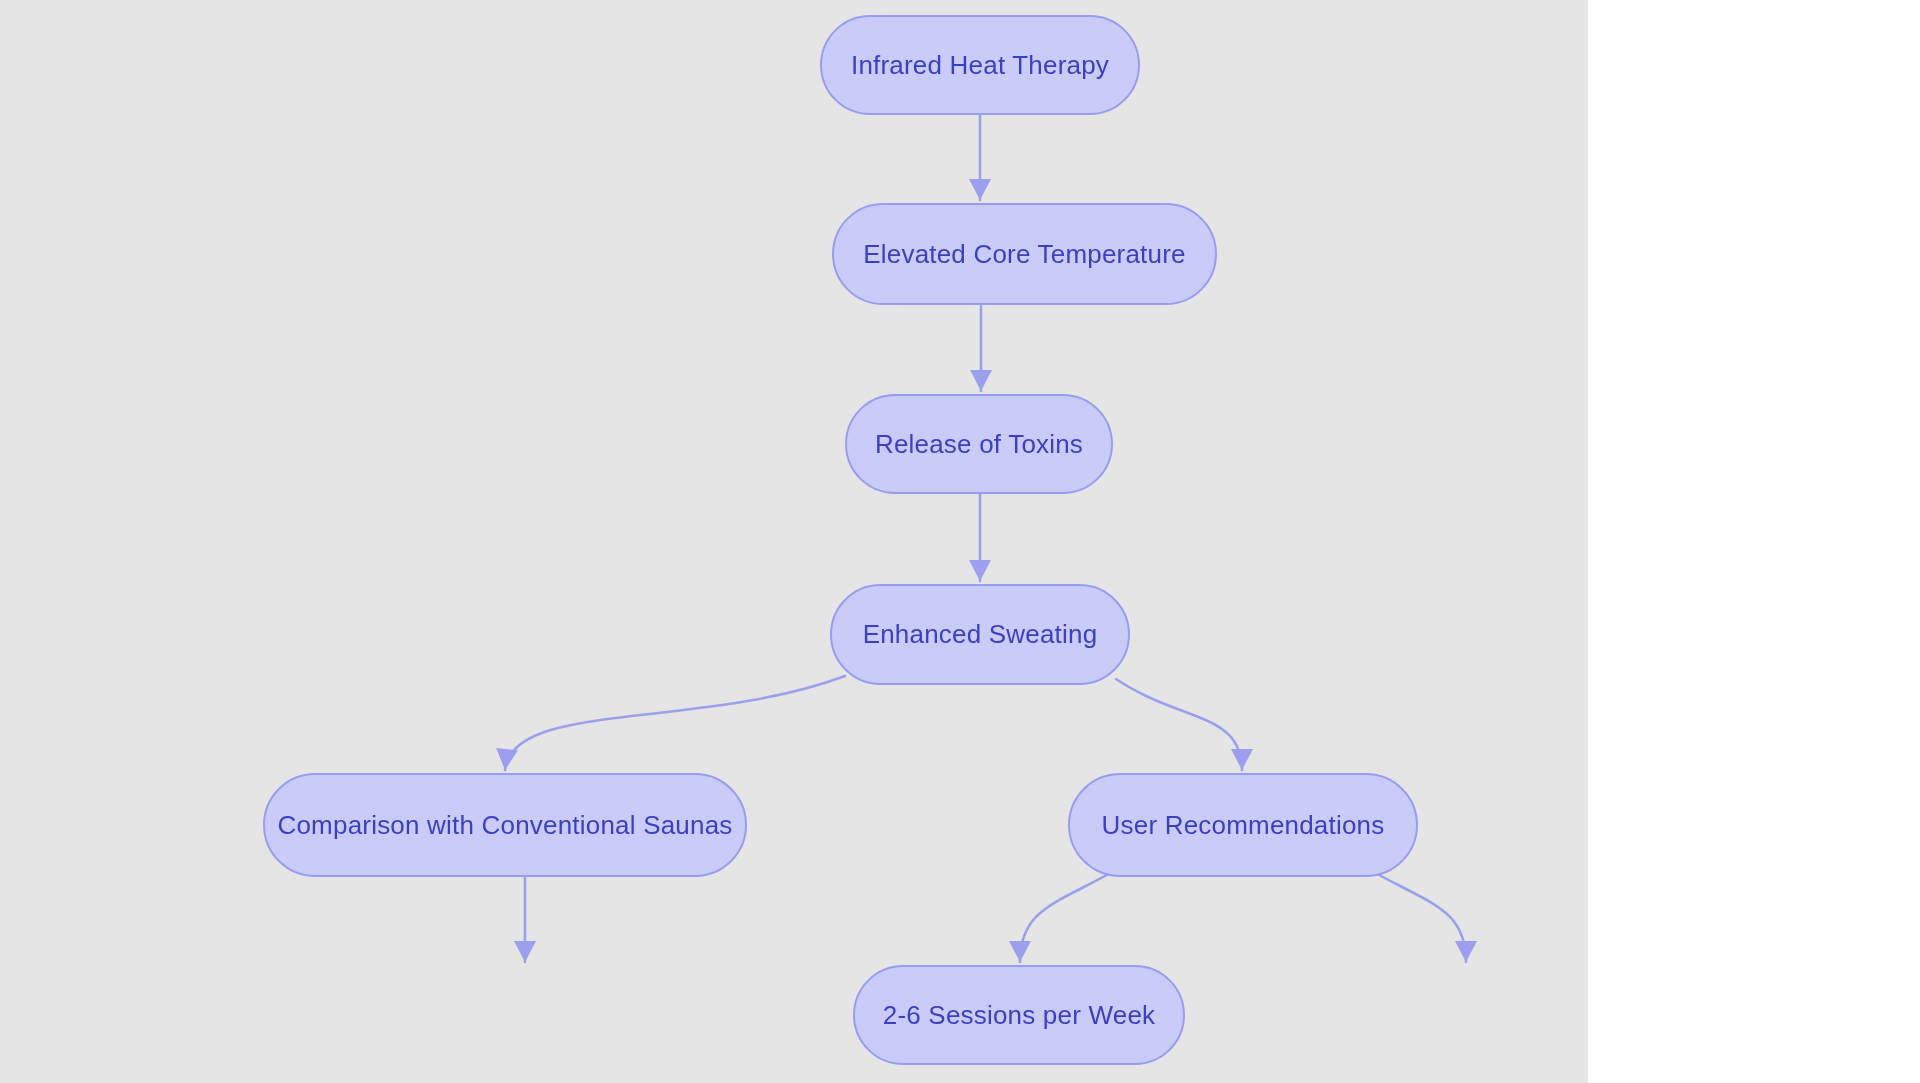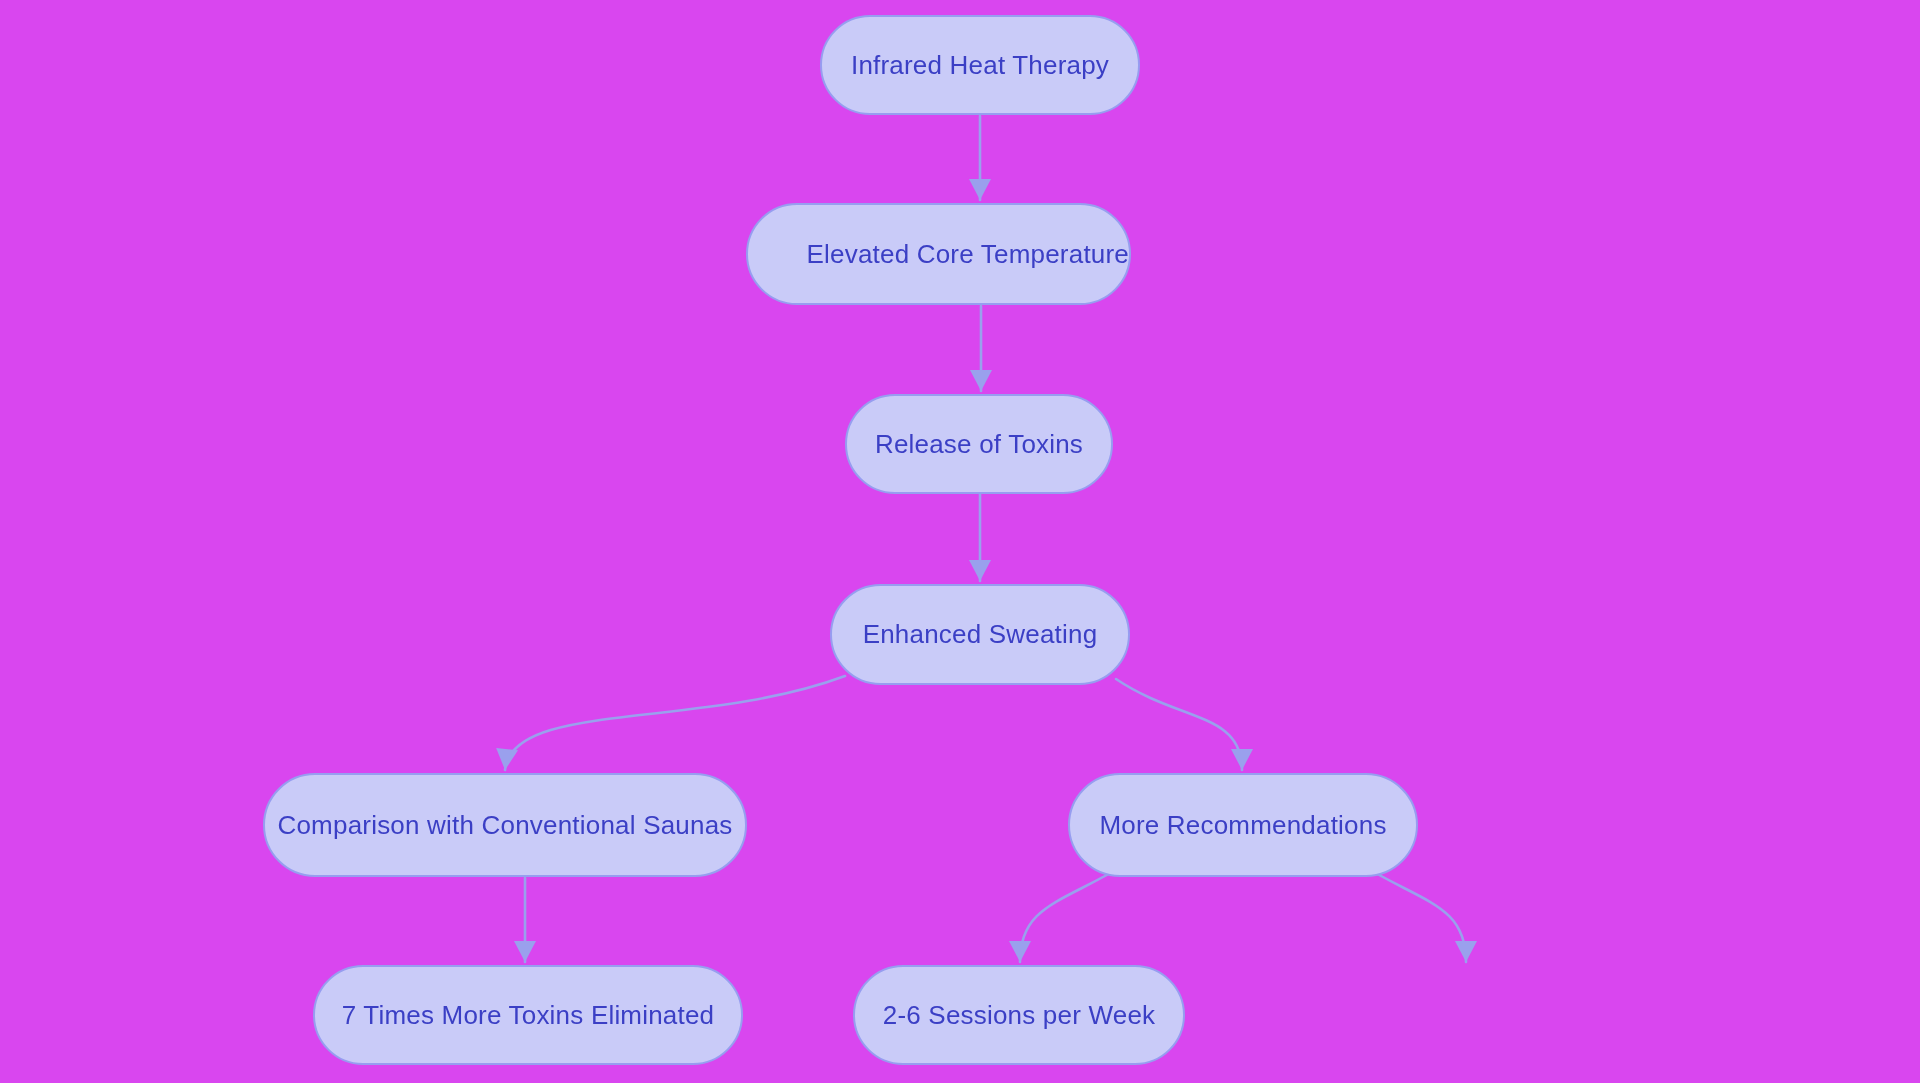--- a/index.html
+++ b/index.html
@@ -2,23 +2,23 @@
 <html><head>
 <meta charset="utf-8">
 <style>
   html, body {
     margin: 0;
     padding: 0;
     background: #ffffff;
   }
   .canvas {
     position: relative;
-    width: 1920px;
+    width: 1588px;
     height: 1083px;
-    background: #d946ef;
+    background: #e5e5e5;
     overflow: hidden;
     font-family: "Liberation Sans", "DejaVu Sans", sans-serif;
   }
   .edges {
     position: absolute;
     left: 0;
     top: 0;
     width: 1920px;
     height: 1083px;
   }
@@ -61,42 +61,39 @@
     <path class="edge" d="M 1116 679 C 1180 722 1242 712 1242 770" marker-end="url(#arrowhead)"></path>
     <path class="edge" d="M 525 878 L 525 962" marker-end="url(#arrowhead)"></path>
     <path class="edge" d="M 1126 864 C 1062 903 1020 905 1020 962" marker-end="url(#arrowhead)"></path>
     <path class="edge" d="M 1360 864 C 1424 903 1466 905 1466 962" marker-end="url(#arrowhead)"></path>
   </svg>
 
   <div class="node" style="left:820px; top:15px; width:320px; height:100px;">
     <span>Infrared Heat Therapy</span>
   </div>
 
-  <div class="node" style="left:746px; top:203px; width:385px; height:102px;justify-content:flex-end;">
+  <div class="node" style="left:832px; top:203px; width:385px; height:102px;">
     <span>Elevated Core Temperature</span>
   </div>
 
   <div class="node" style="left:830px; top:584px; width:300px; height:101px;">
     <span>Enhanced Sweating</span>
   </div>
 
   <div class="node" style="left:845px; top:394px; width:268px; height:100px;">
     <span>Release of Toxins</span>
   </div>
 
   <div class="node" style="left:263px; top:773px; width:484px; height:104px;">
     <span>Comparison with Conventional Saunas</span>
   </div>
 
   <div class="node" style="left:1068px; top:773px; width:350px; height:104px;">
-    <span>More Recommendations</span>
+    <span>User Recommendations</span>
   </div>
 
-  <div class="node" style="left:313px; top:965px; width:430px; height:100px;">
-    <span>7 Times More Toxins Eliminated</span>
-  </div>
 
   <div class="node" style="left:853px; top:965px; width:332px; height:100px;">
     <span>2-6 Sessions per Week</span>
   </div>
 
 
 </div>
 
 </body></html>

